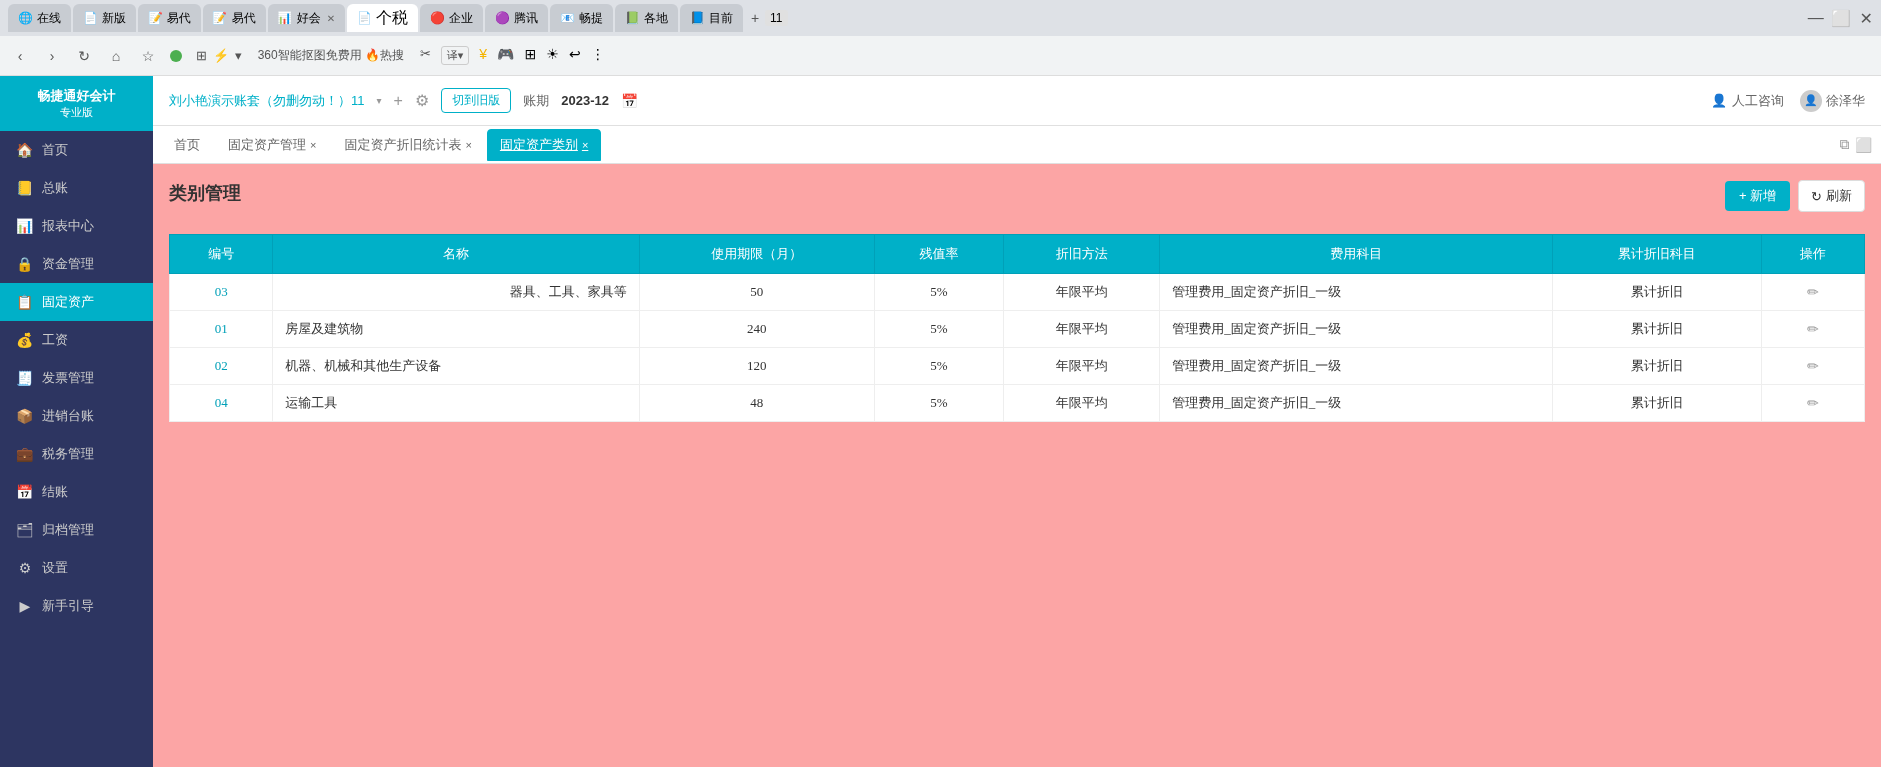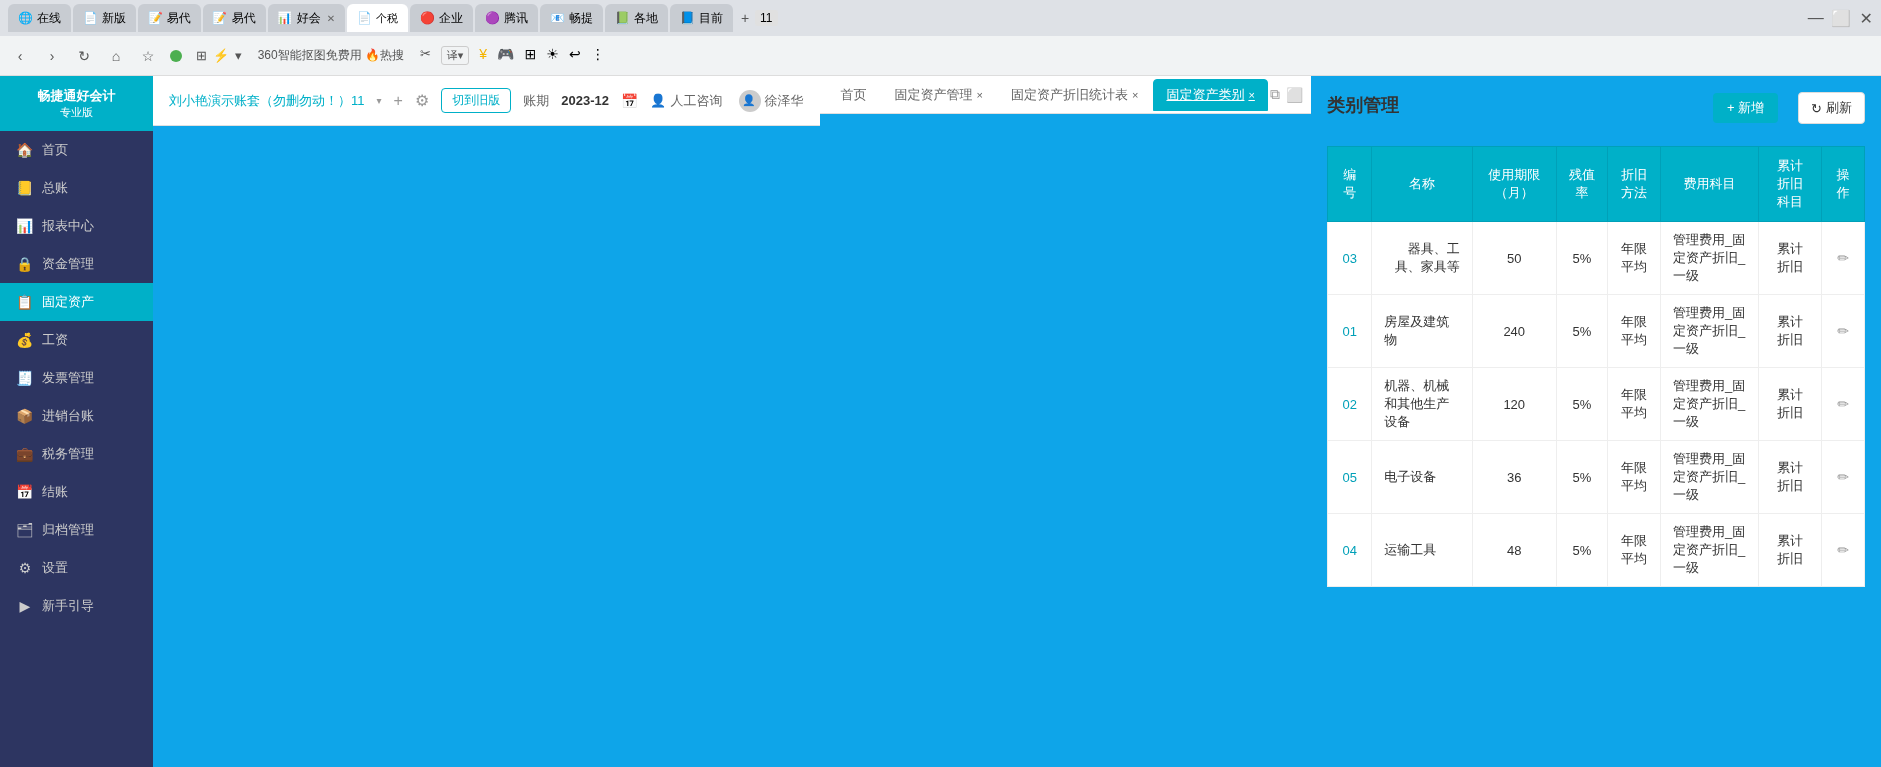--- a/index.html
+++ b/index.html
@@ -115,23 +115,23 @@
       cursor: pointer;
       font-size: 13px;
       color: #ccc;
     }
     .sidebar-item.active { background: #00b0c8; color: #fff; }
     .sidebar-icon { font-size: 14px; width: 18px; text-align: center; }
 
     
     .main-content {
       flex: 1;
-      background: #0ea5e9;
-      display: flex;
-      flex-direction: row;
+      background: #fca5a5;
+      display: flex;
+      flex-direction: column;
       overflow: hidden;
     }
     .tab-bar {
       background: #fff;
       display: flex;
       align-items: center;
       padding: 0 8px;
       border-bottom: 1px solid #e0e0e0;
       height: 38px;
       gap: 2px;
@@ -165,21 +165,21 @@
       font-size: 18px;
       font-weight: bold;
       color: #333;
       margin-bottom: 16px;
     }
     .toolbar {
       display: flex;
       justify-content: flex-end;
       align-items: center;
       margin-bottom: 10px;
-      gap: 20px;
+      gap: 8px;
     }
     .btn-add {
       background: #00b0c8;
       color: #fff;
       border: none;
       padding: 6px 14px;
       border-radius: 4px;
       cursor: pointer;
       font-size: 13px;
       display: flex;
@@ -216,20 +216,21 @@
     }
     tbody tr {
       border-bottom: 1px solid #e8e8e8;
     }
     tbody td {
       padding: 9px 12px;
       text-align: center;
       font-size: 13px;
       color: #333;
       border: 1px solid #eee;
+      font-family: Liberation Serif, serif;
     }
     tbody td:first-child { color: #00a0b8; }
     .edit-icon {
       color: #999;
       cursor: pointer;
       font-size: 14px;
     }
 
     
     .header-right {
@@ -272,21 +273,21 @@
       <span style="color:#2e7d32">📝</span>
       <span style="font-size:12px">易代</span>
     </div>
     <div class="browser-tab">
       <span style="color:#00acc1">📊</span>
       <span style="font-size:12px">好会</span>
       <span class="browser-tab-close">✕</span>
     </div>
     <div class="browser-tab active">
       <span style="color:#1565c0">📄</span>
-      <span style="font-size:11px">个税</span>
+      <span style="font-size:16px">个税</span>
     </div>
     <div class="browser-tab">
       <span style="color:#e53935">🔴</span>
       <span style="font-size:12px">企业</span>
     </div>
     <div class="browser-tab">
       <span>🟣</span>
       <span style="font-size:12px">腾讯</span>
     </div>
     <div class="browser-tab">
@@ -495,30 +496,20 @@
     <td style="color:#00a0b8">02</td>
     <td style="text-align:left">机器、机械和其他生产设备</td>
     <td>120</td>
     <td>5%</td>
     <td>年限平均</td>
     <td style="text-align:left">管理费用_固定资产折旧_一级</td>
     <td>累计折旧</td>
     <td><span class="edit-icon">✏</span></td>
   </tr>
             <tr>
-    <td style="color:#00a0b8">05</td>
-    <td style="text-align:left">电子设备</td>
-    <td>36</td>
-    <td>5%</td>
-    <td>年限平均</td>
-    <td style="text-align:left">管理费用_固定资产折旧_一级</td>
-    <td>累计折旧</td>
-    <td><span class="edit-icon">✏</span></td>
-  </tr>
-            <tr>
     <td style="color:#00a0b8">04</td>
     <td style="text-align:left">运输工具</td>
     <td>48</td>
     <td>5%</td>
     <td>年限平均</td>
     <td style="text-align:left">管理费用_固定资产折旧_一级</td>
     <td>累计折旧</td>
     <td><span class="edit-icon">✏</span></td>
   </tr>
           </tbody>

